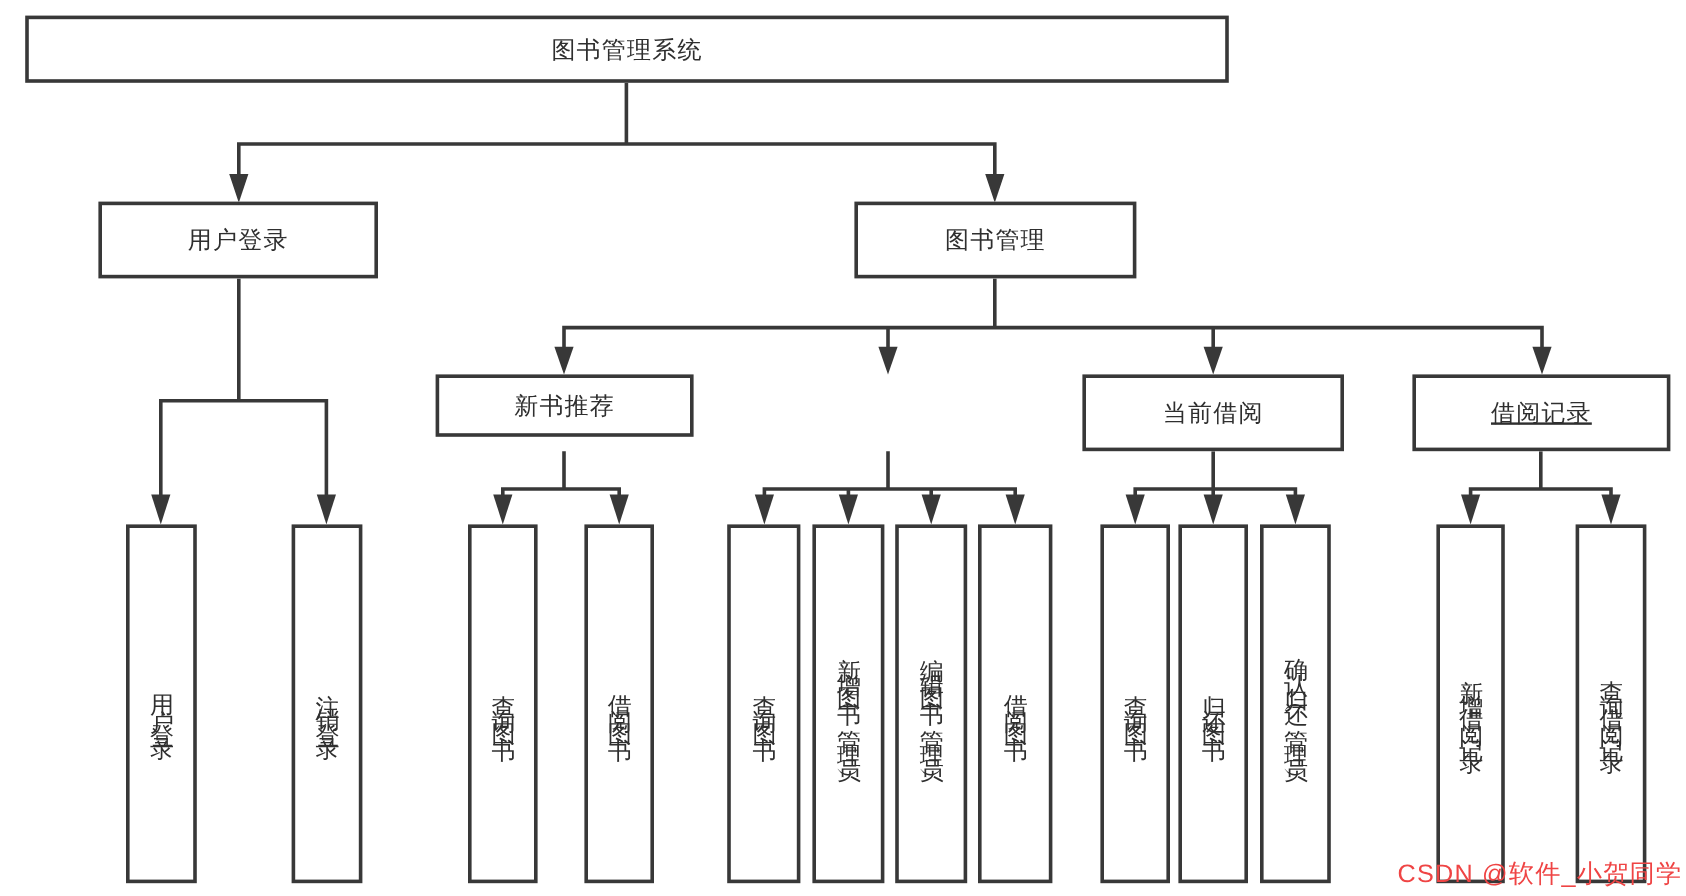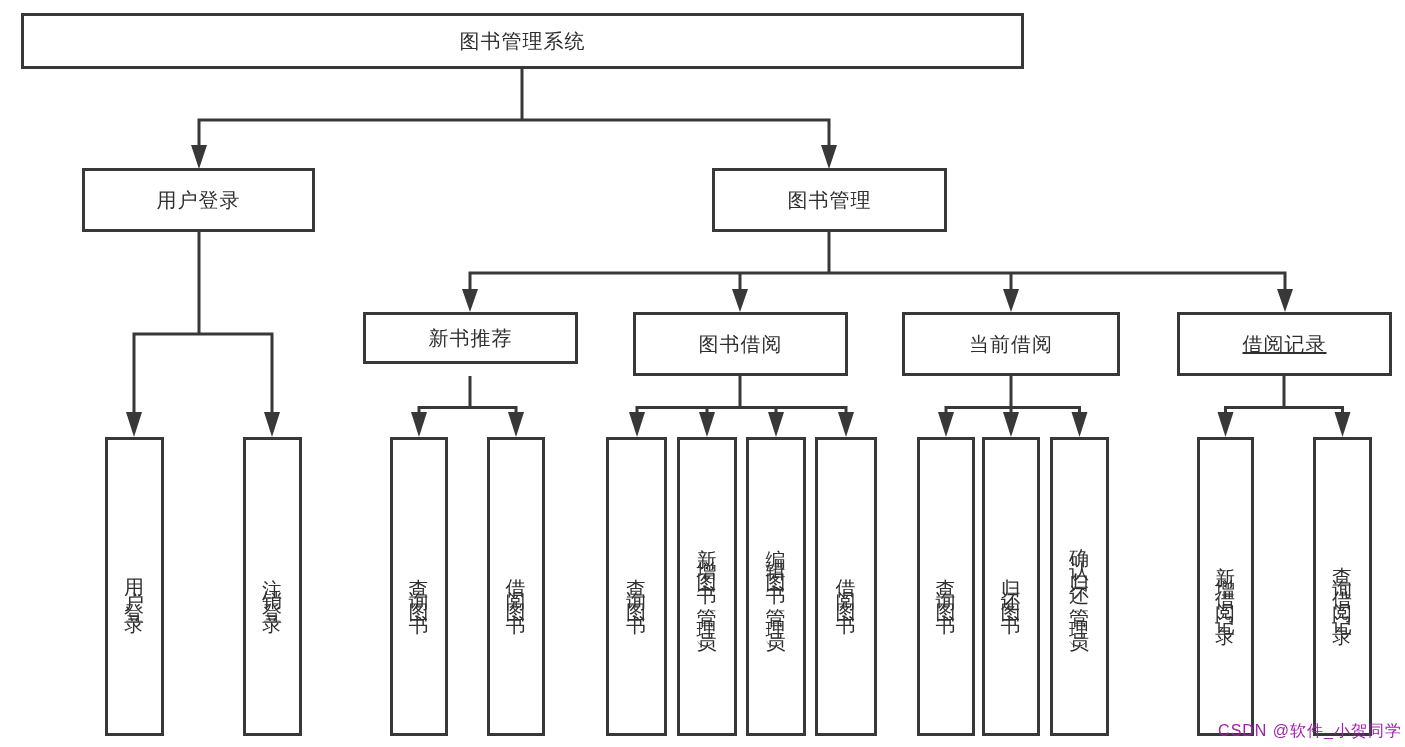--- a/index.html
+++ b/index.html
@@ -71,22 +71,22 @@
   #leaf-bb-borrow  { left: 815px;  width: 62px; }
   #leaf-cb-query   { left: 917px;  width: 58px; }
   #leaf-cb-return  { left: 982px;  width: 58px; }
   #leaf-cb-confirm { left: 1050px; width: 59px; }
   #leaf-br-add     { left: 1197px; width: 57px; }
   #leaf-br-query   { left: 1313px; width: 59px; }
   .watermark {
     position: absolute;
     right: 3px;
     bottom: 5px;
-    font-size: 16px;
-    color: #a21caf;
+    font-size: 21px;
+    color: #ef4444;
     letter-spacing: 1px;
     z-index: 3;
     white-space: nowrap;
   }
 </style>
 </head>
 <body>
 
 <div class="canvas">
 
@@ -139,21 +139,20 @@
       <polygon fill="#383838" stroke="none" points="1334.5,412 1350.5,412 1342.5,437"></polygon>
     </g>
   </svg>
 
   <div class="node" id="box-root">图书管理系统</div>
 
   <div class="node" id="box-user-login">用户登录</div>
   <div class="node" id="box-book-mgmt">图书管理</div>
 
   <div class="node" id="box-rec">新书推荐</div>
-  <div class="node" id="box-borrow">图书借阅</div>
   <div class="node" id="box-current">当前借阅</div>
   <div class="node" id="box-record">借阅记录</div>
 
   <div class="leaf" id="leaf-ul-login">
     <span class="vtext">用户登录</span>
   </div>
   <div class="leaf" id="leaf-ul-logout">
     <span class="vtext">注销登录</span>
   </div>
 

